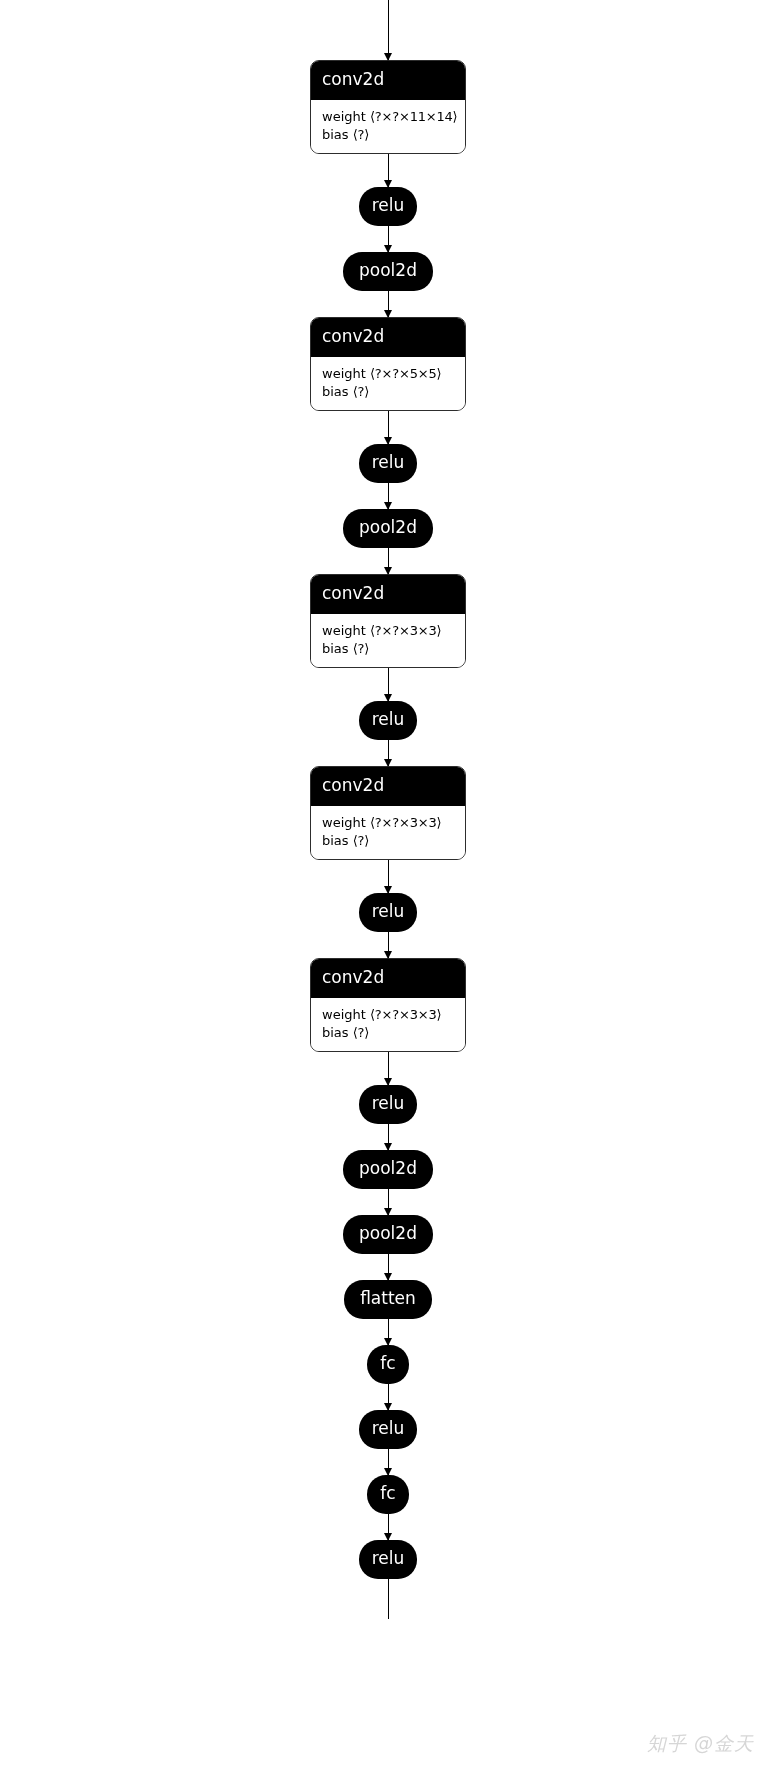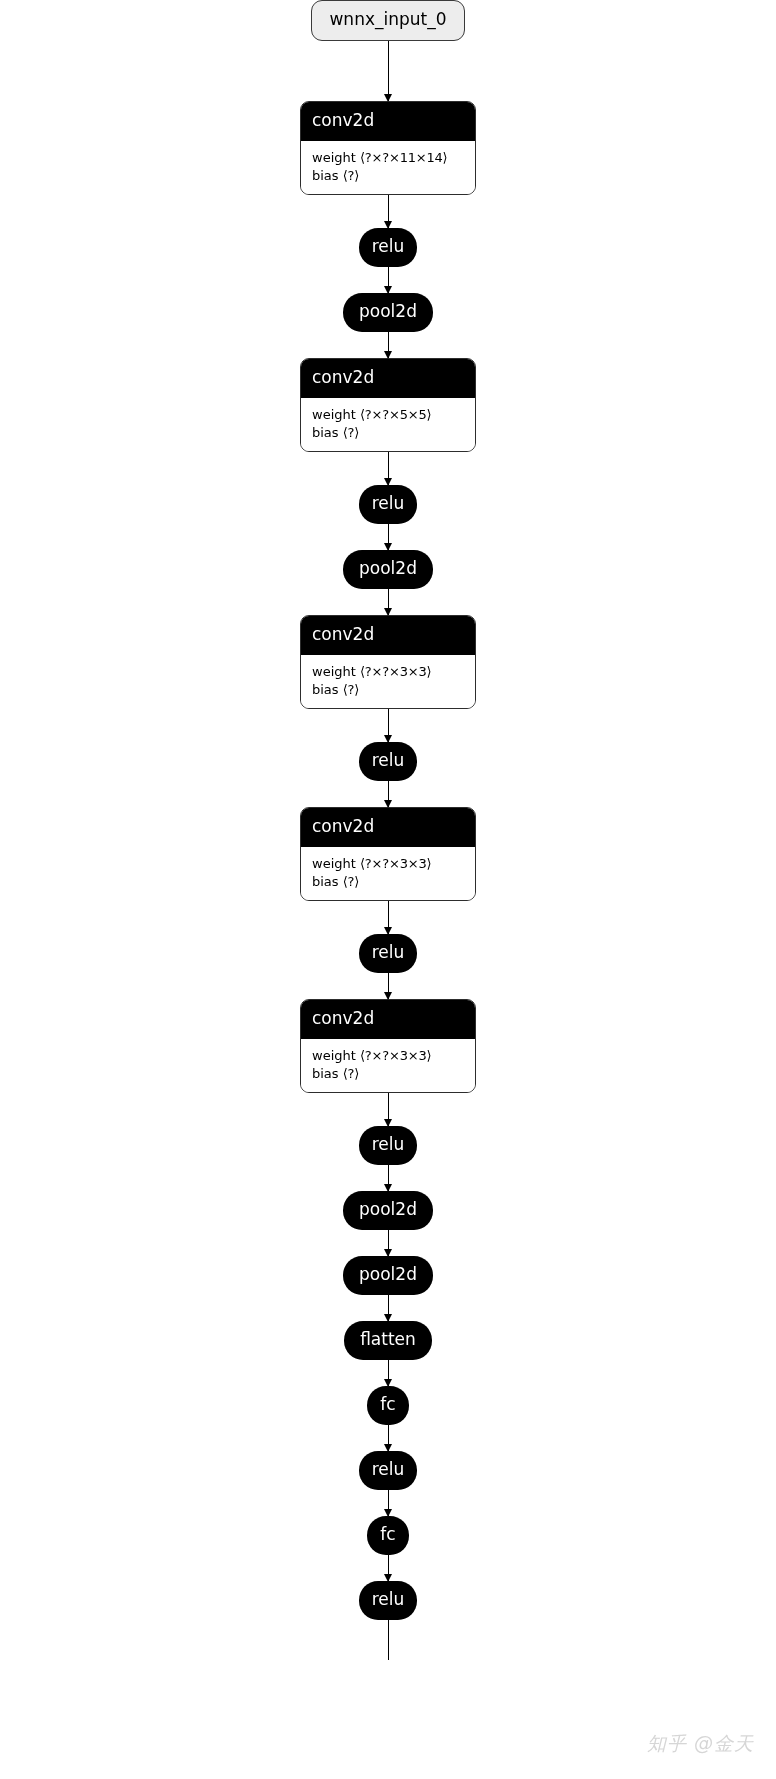--- a/index.html
+++ b/index.html
@@ -57,21 +57,21 @@
     text-align: center;
     box-sizing: border-box;
   }
   .node-op.narrow {
     padding-left: 13px;
     padding-right: 13px;
   }
 
   
   .node-conv {
-    width: 176px;
+    width: 156px;
     border: 1.3px solid #2d2d2d;
     border-radius: 9px;
     background: #ffffff;
     box-sizing: border-box;
     overflow: hidden;
   }
   .node-conv .conv-title {
     background: #000000;
     color: #ffffff;
     font-size: 17px;
@@ -133,21 +133,20 @@
     font-style: italic;
   }
 </style>
 </head>
 <body>
 
 <div id="graph">
 
   <div class="flow">
 
-    <div class="node-input">wnnx_input_0</div>
     <div class="edge" style="height:60px"></div>
 
     <div class="node-conv">
       <div class="conv-title">conv2d</div>
       <div class="conv-body">
         <div class="param-row">
           <span class="param-key">weight</span>
           <span class="param-val">⟨?×?×11×14⟩</span>
         </div>
         <div class="param-row">

